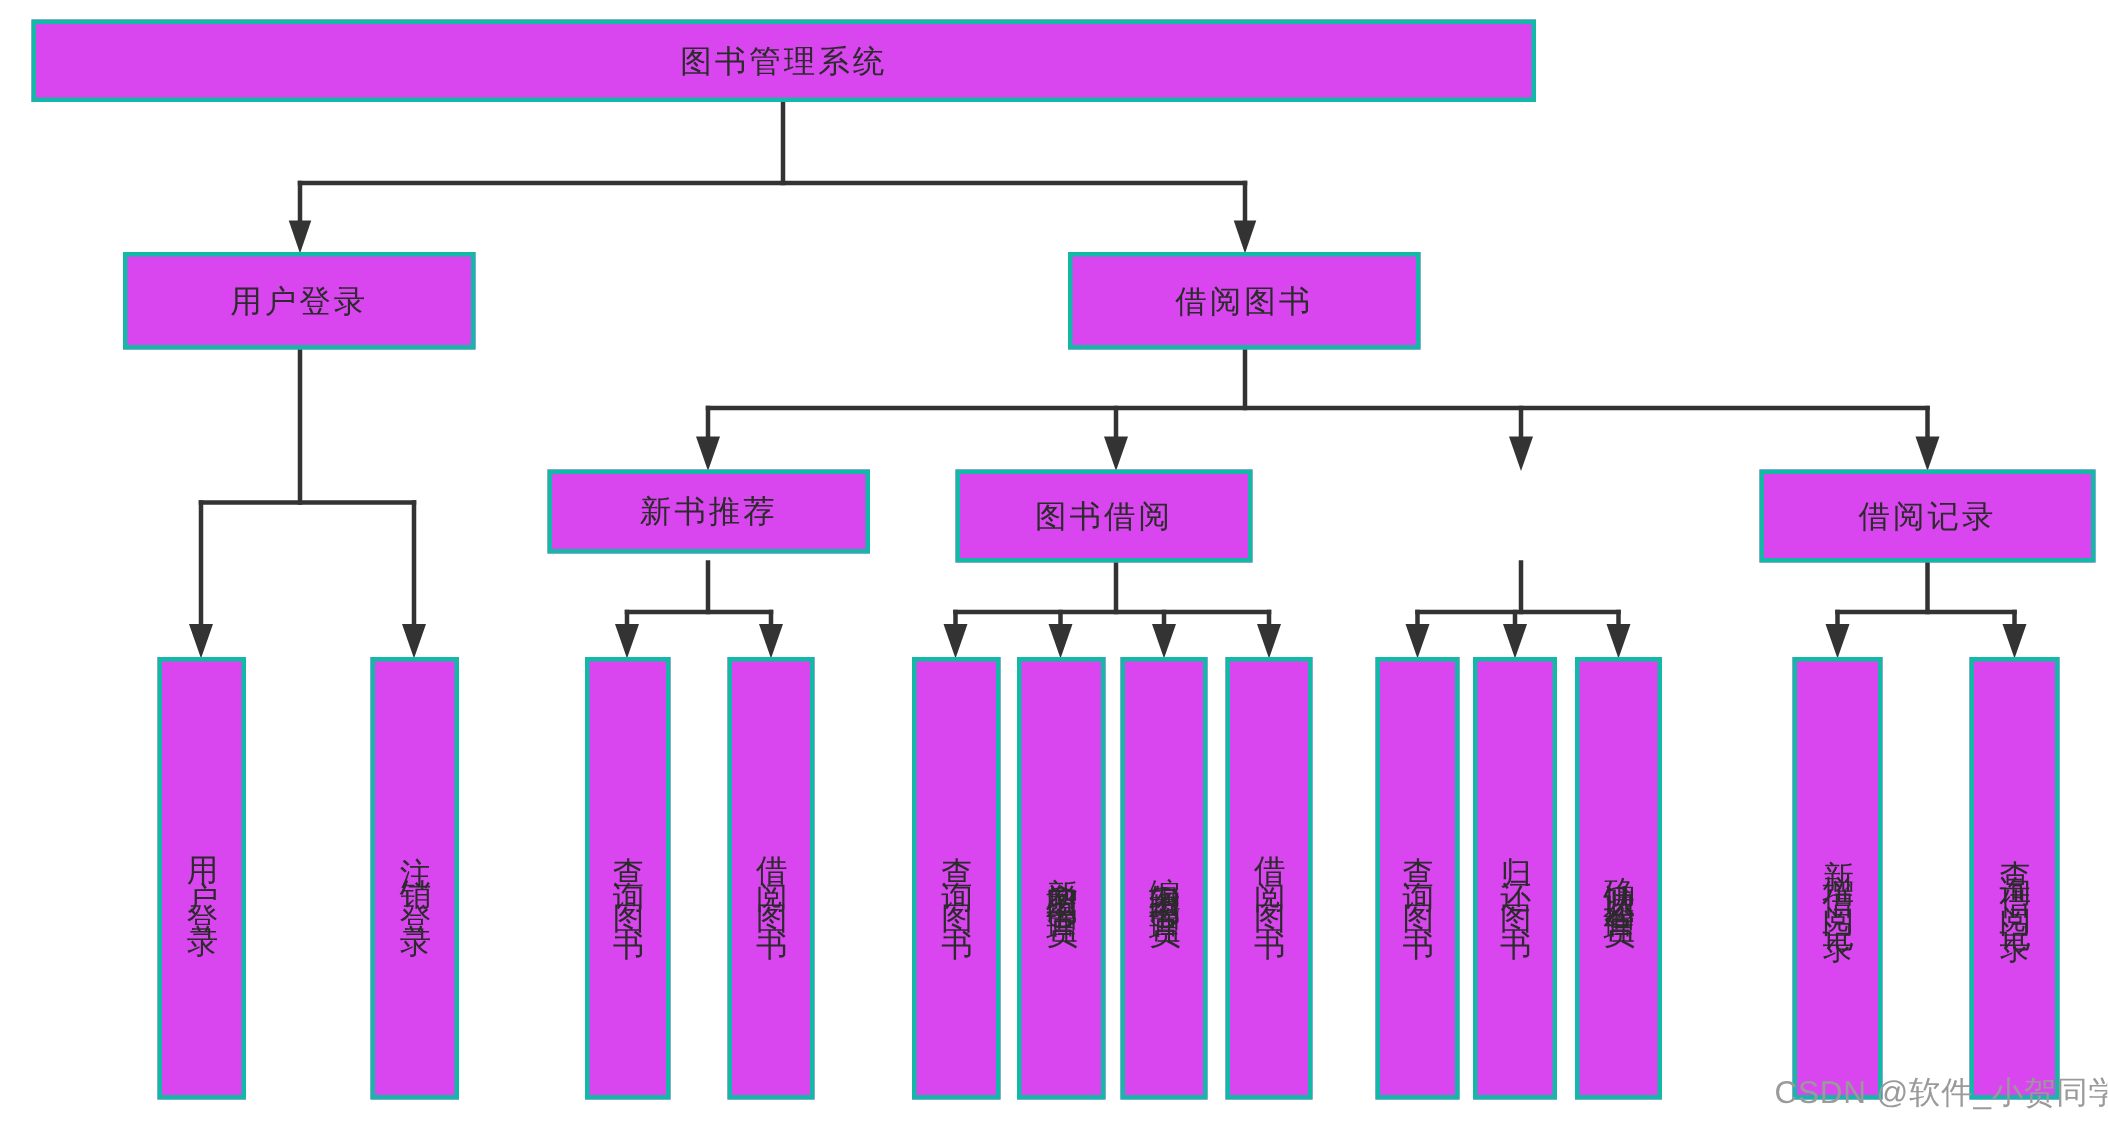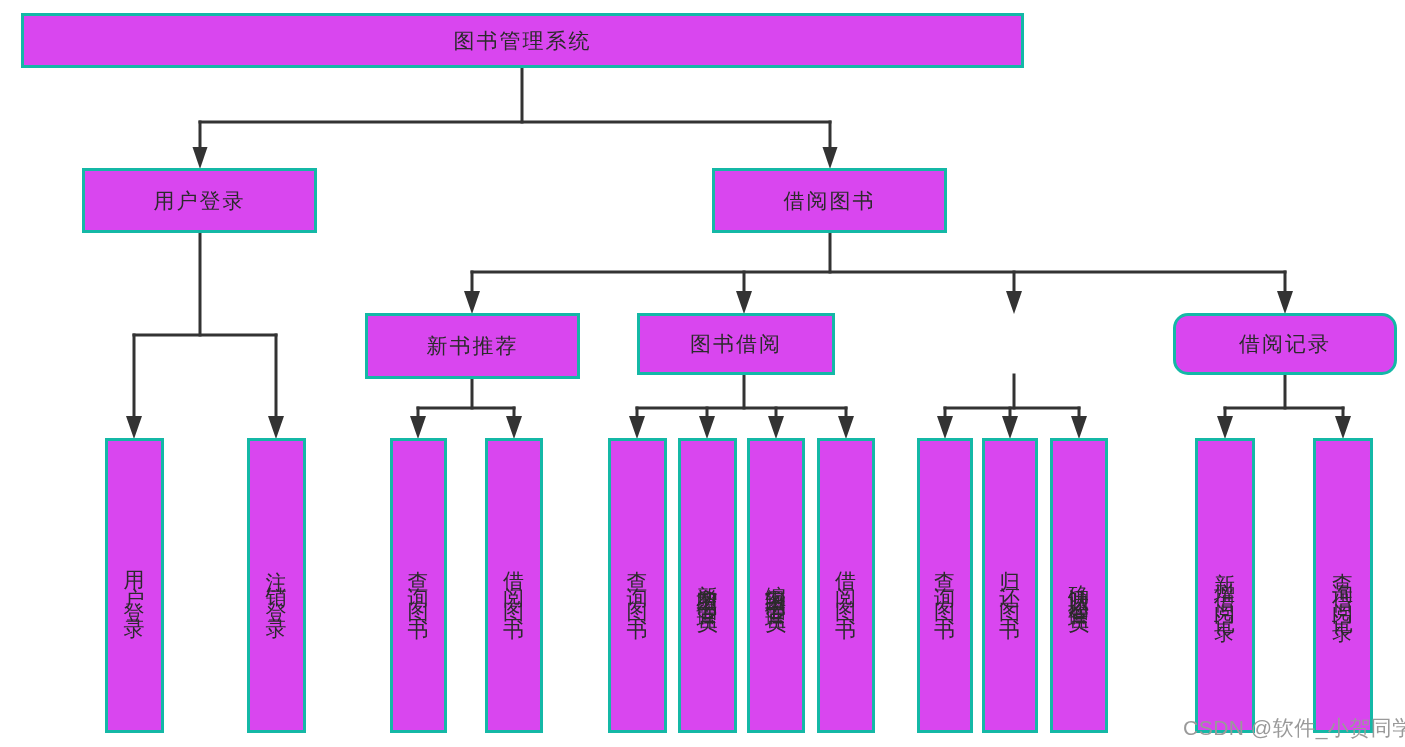--- a/index.html
+++ b/index.html
@@ -131,27 +131,27 @@
     <span class="h-label">图书管理系统</span>
   </div>
 
   <div class="node" style="left:82px;top:168px;width:235px;height:65px;">
     <span class="h-label">用户登录</span>
   </div>
   <div class="node" style="left:712px;top:168px;width:235px;height:65px;">
     <span class="h-label">借阅图书</span>
   </div>
 
-  <div class="node" style="left:365px;top:313px;width:215px;height:66px;">
+  <div class="node" style="left:365px;top:313px;width:215px;height:56px;">
     <span class="h-label">新书推荐</span>
   </div>
   <div class="node" style="left:637px;top:313px;width:198px;height:62px;">
     <span class="h-label">图书借阅</span>
   </div>
-  <div class="node" style="left:1173px;top:313px;width:224px;height:62px;border-radius:15px;">
+  <div class="node" style="left:1173px;top:313px;width:224px;height:62px;">
     <span class="h-label">借阅记录</span>
   </div>
 
   <div class="node v-box" style="left:105px;top:438px;width:59px;height:295px;">
     <span class="v-label">用户登录</span>
   </div>
   <div class="node v-box" style="left:247px;top:438px;width:59px;height:295px;">
     <span class="v-label">注销登录</span>
   </div>
 

